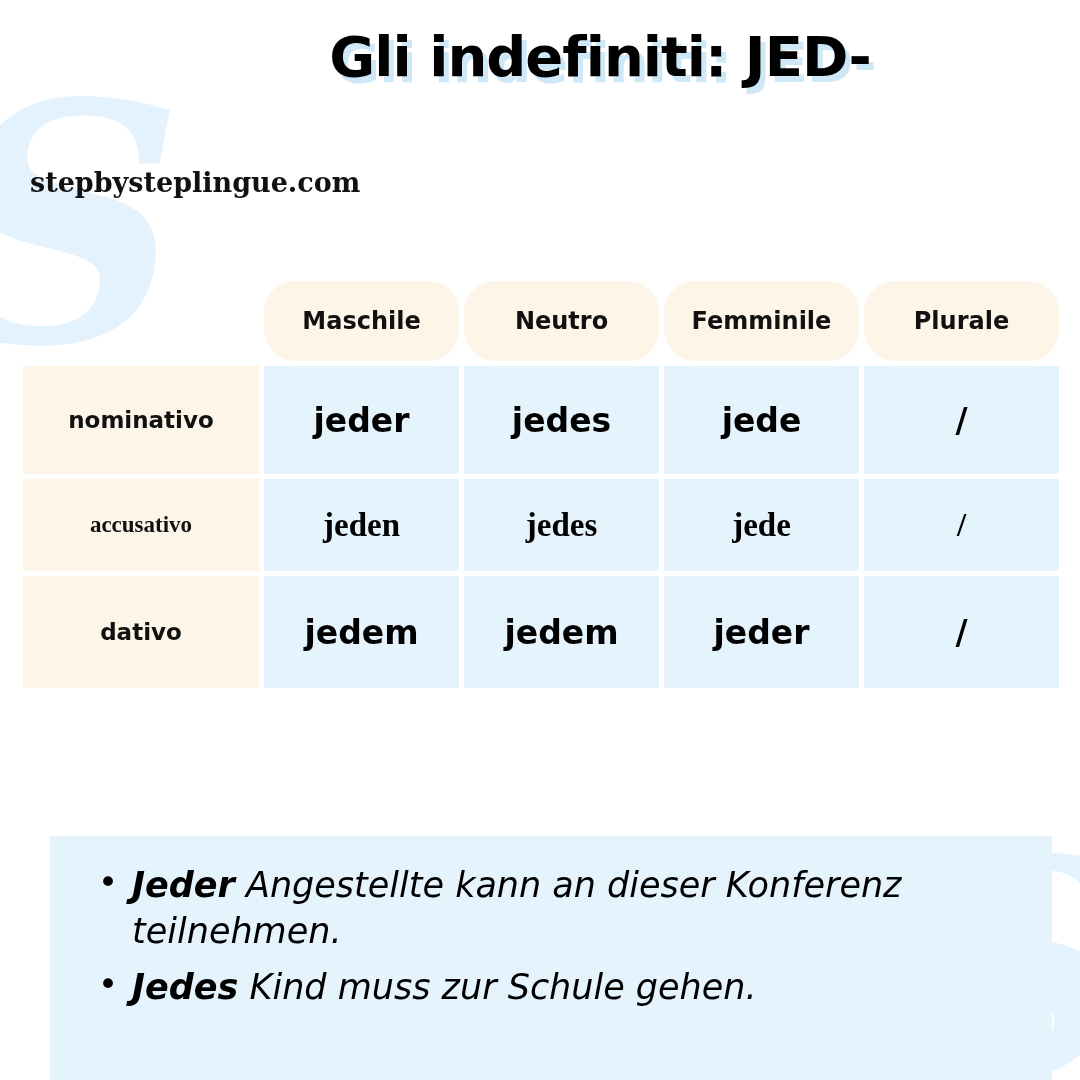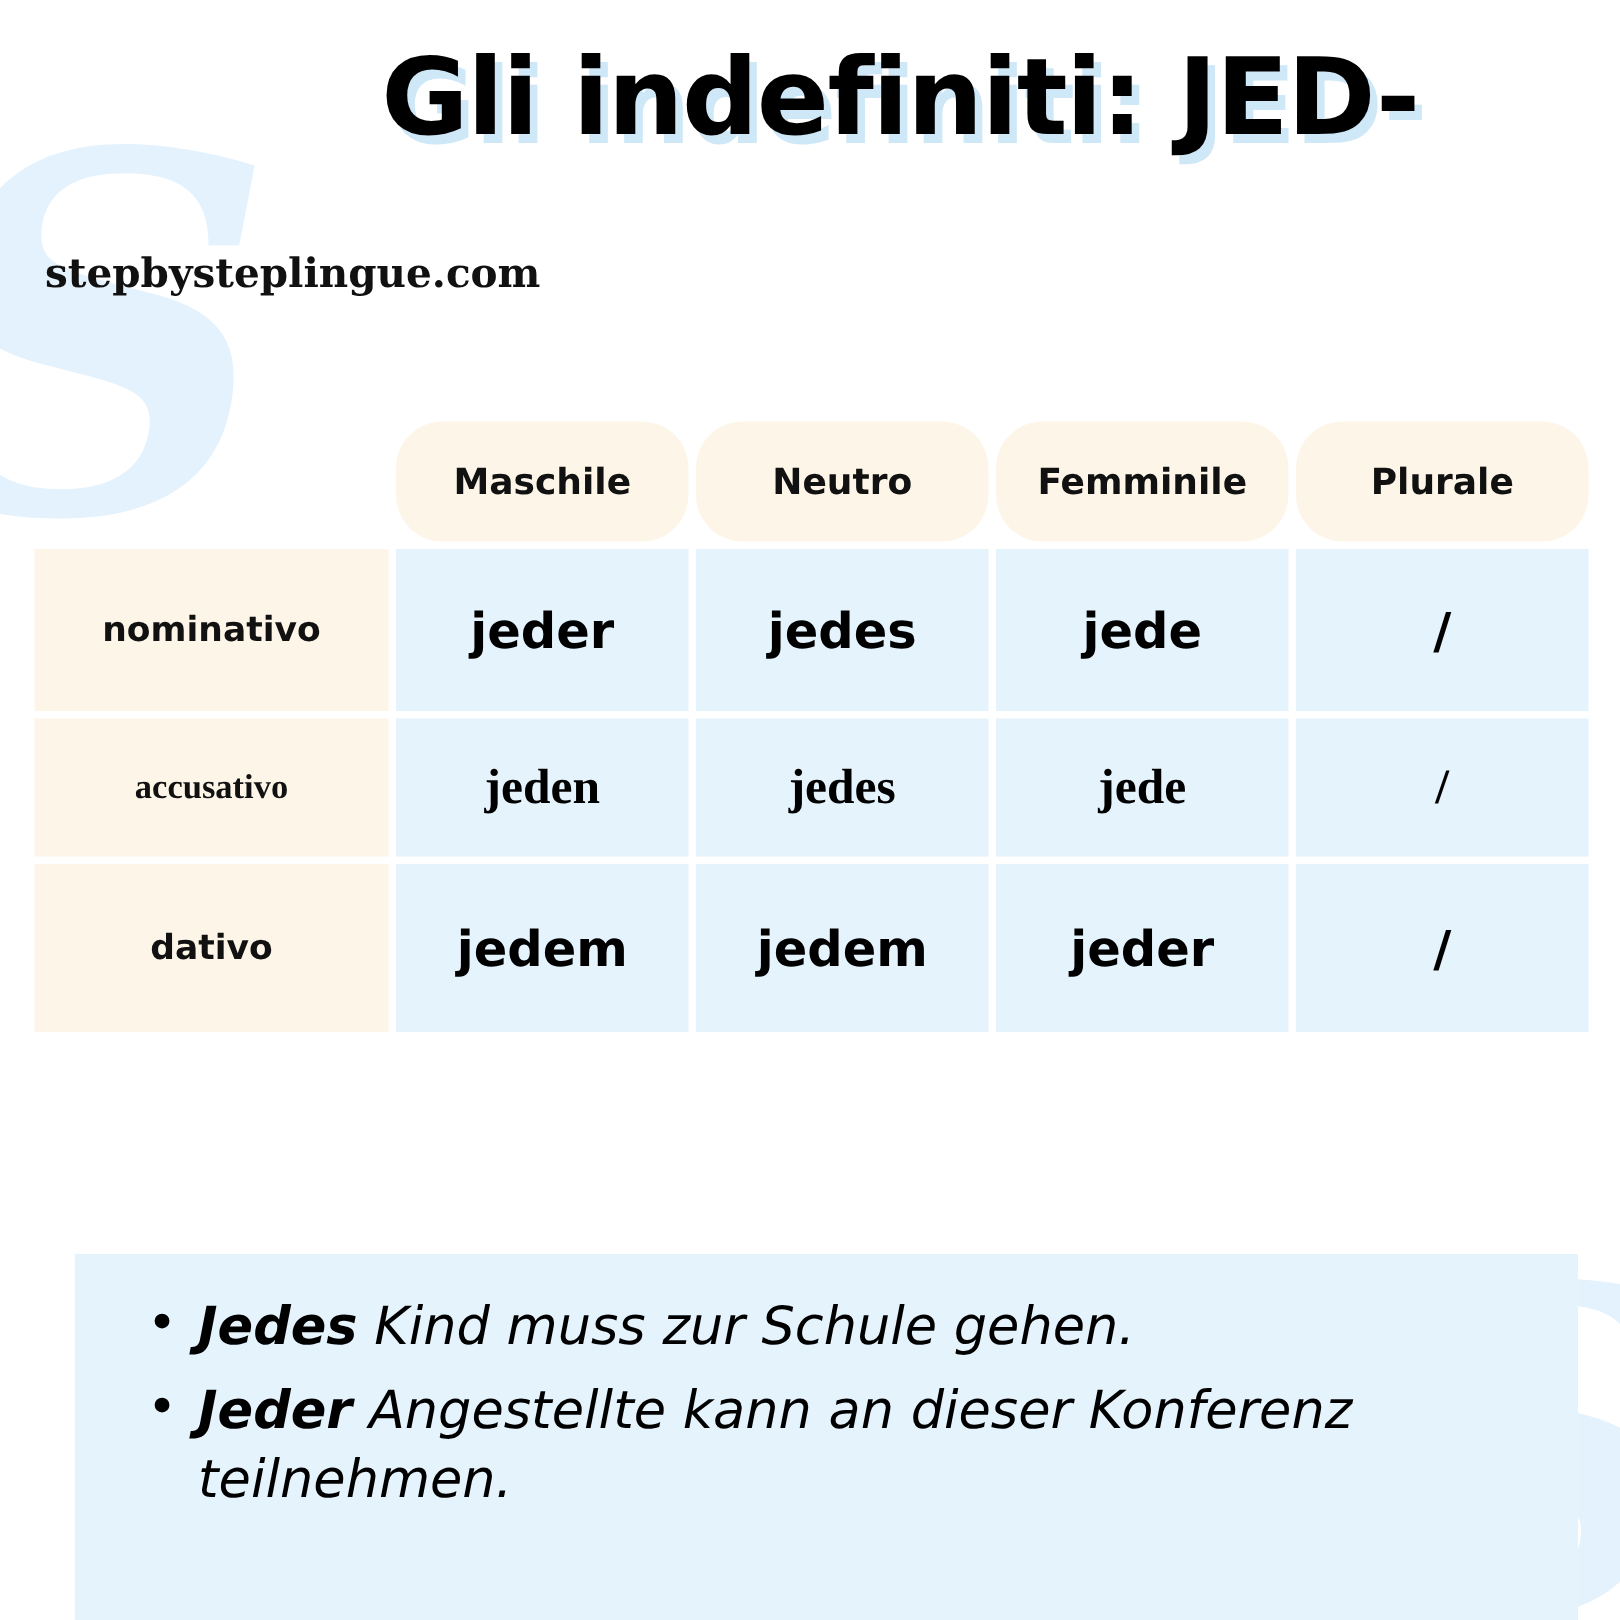--- a/index.html
+++ b/index.html
@@ -42,21 +42,21 @@
     font-size: 300px;
   }
 
   
   .title {
     position: absolute;
     left: 250px;
     top: 30px;
     width: 700px;
     text-align: center;
-    font-size: 71px;
+    font-size: 56px;
     font-weight: 800;
     line-height: 0.98;
     color: #000000;
     text-shadow: 5px 6px 0 #cfe8f7;
     letter-spacing: -1px;
   }
 
   .brand {
     position: absolute;
     left: 10px;
@@ -204,21 +204,21 @@
           <td class="cell">jeder</td>
           <td class="cell">/</td>
         </tr>
       </tbody>
     </table>
   </div>
 
   <div class="examples">
     <ul>
       <li>
-        <b>Jedes</b><span> Kind muss zur Schule gehen.</span>
+        <b>Jeder</b><span> Angestellte kann an dieser Konferenz teilnehmen.</span>
       </li>
       <li>
-        <b>Jeder</b><span> Angestellte kann an dieser Konferenz teilnehmen.</span>
+        <b>Jedes</b><span> Kind muss zur Schule gehen.</span>
       </li>
     </ul>
   </div>
 
 </div>
 
 </body></html>

